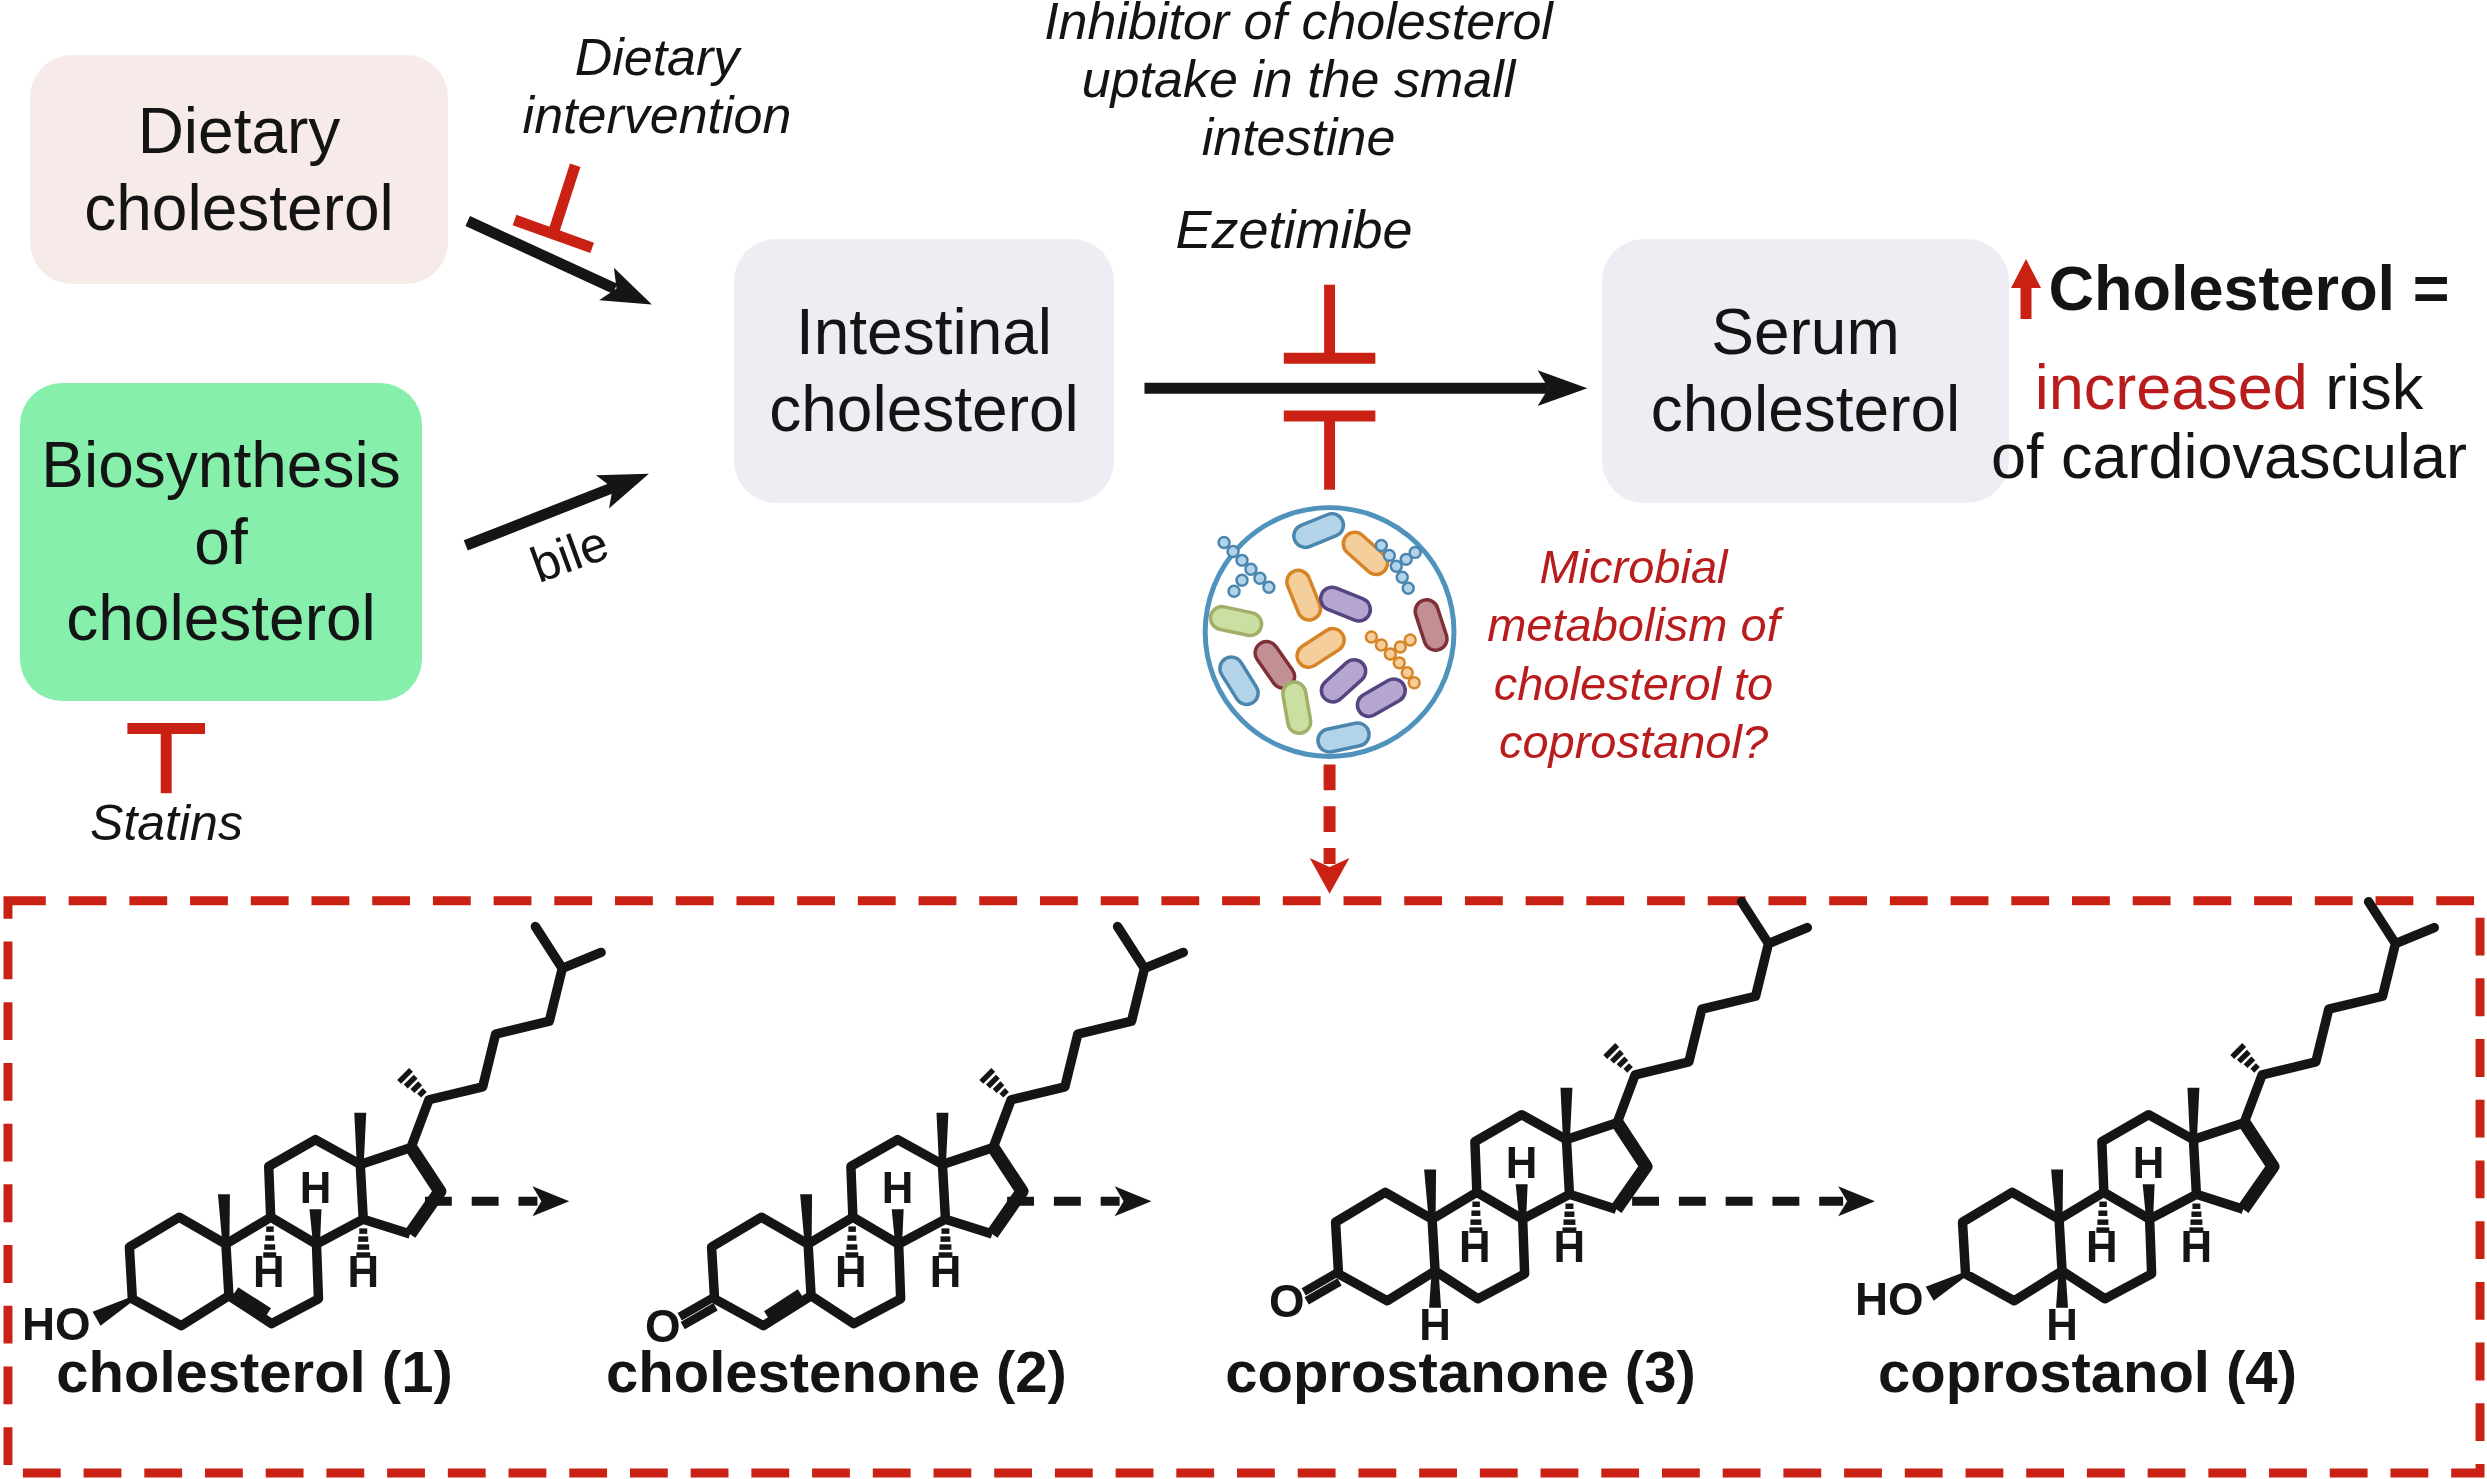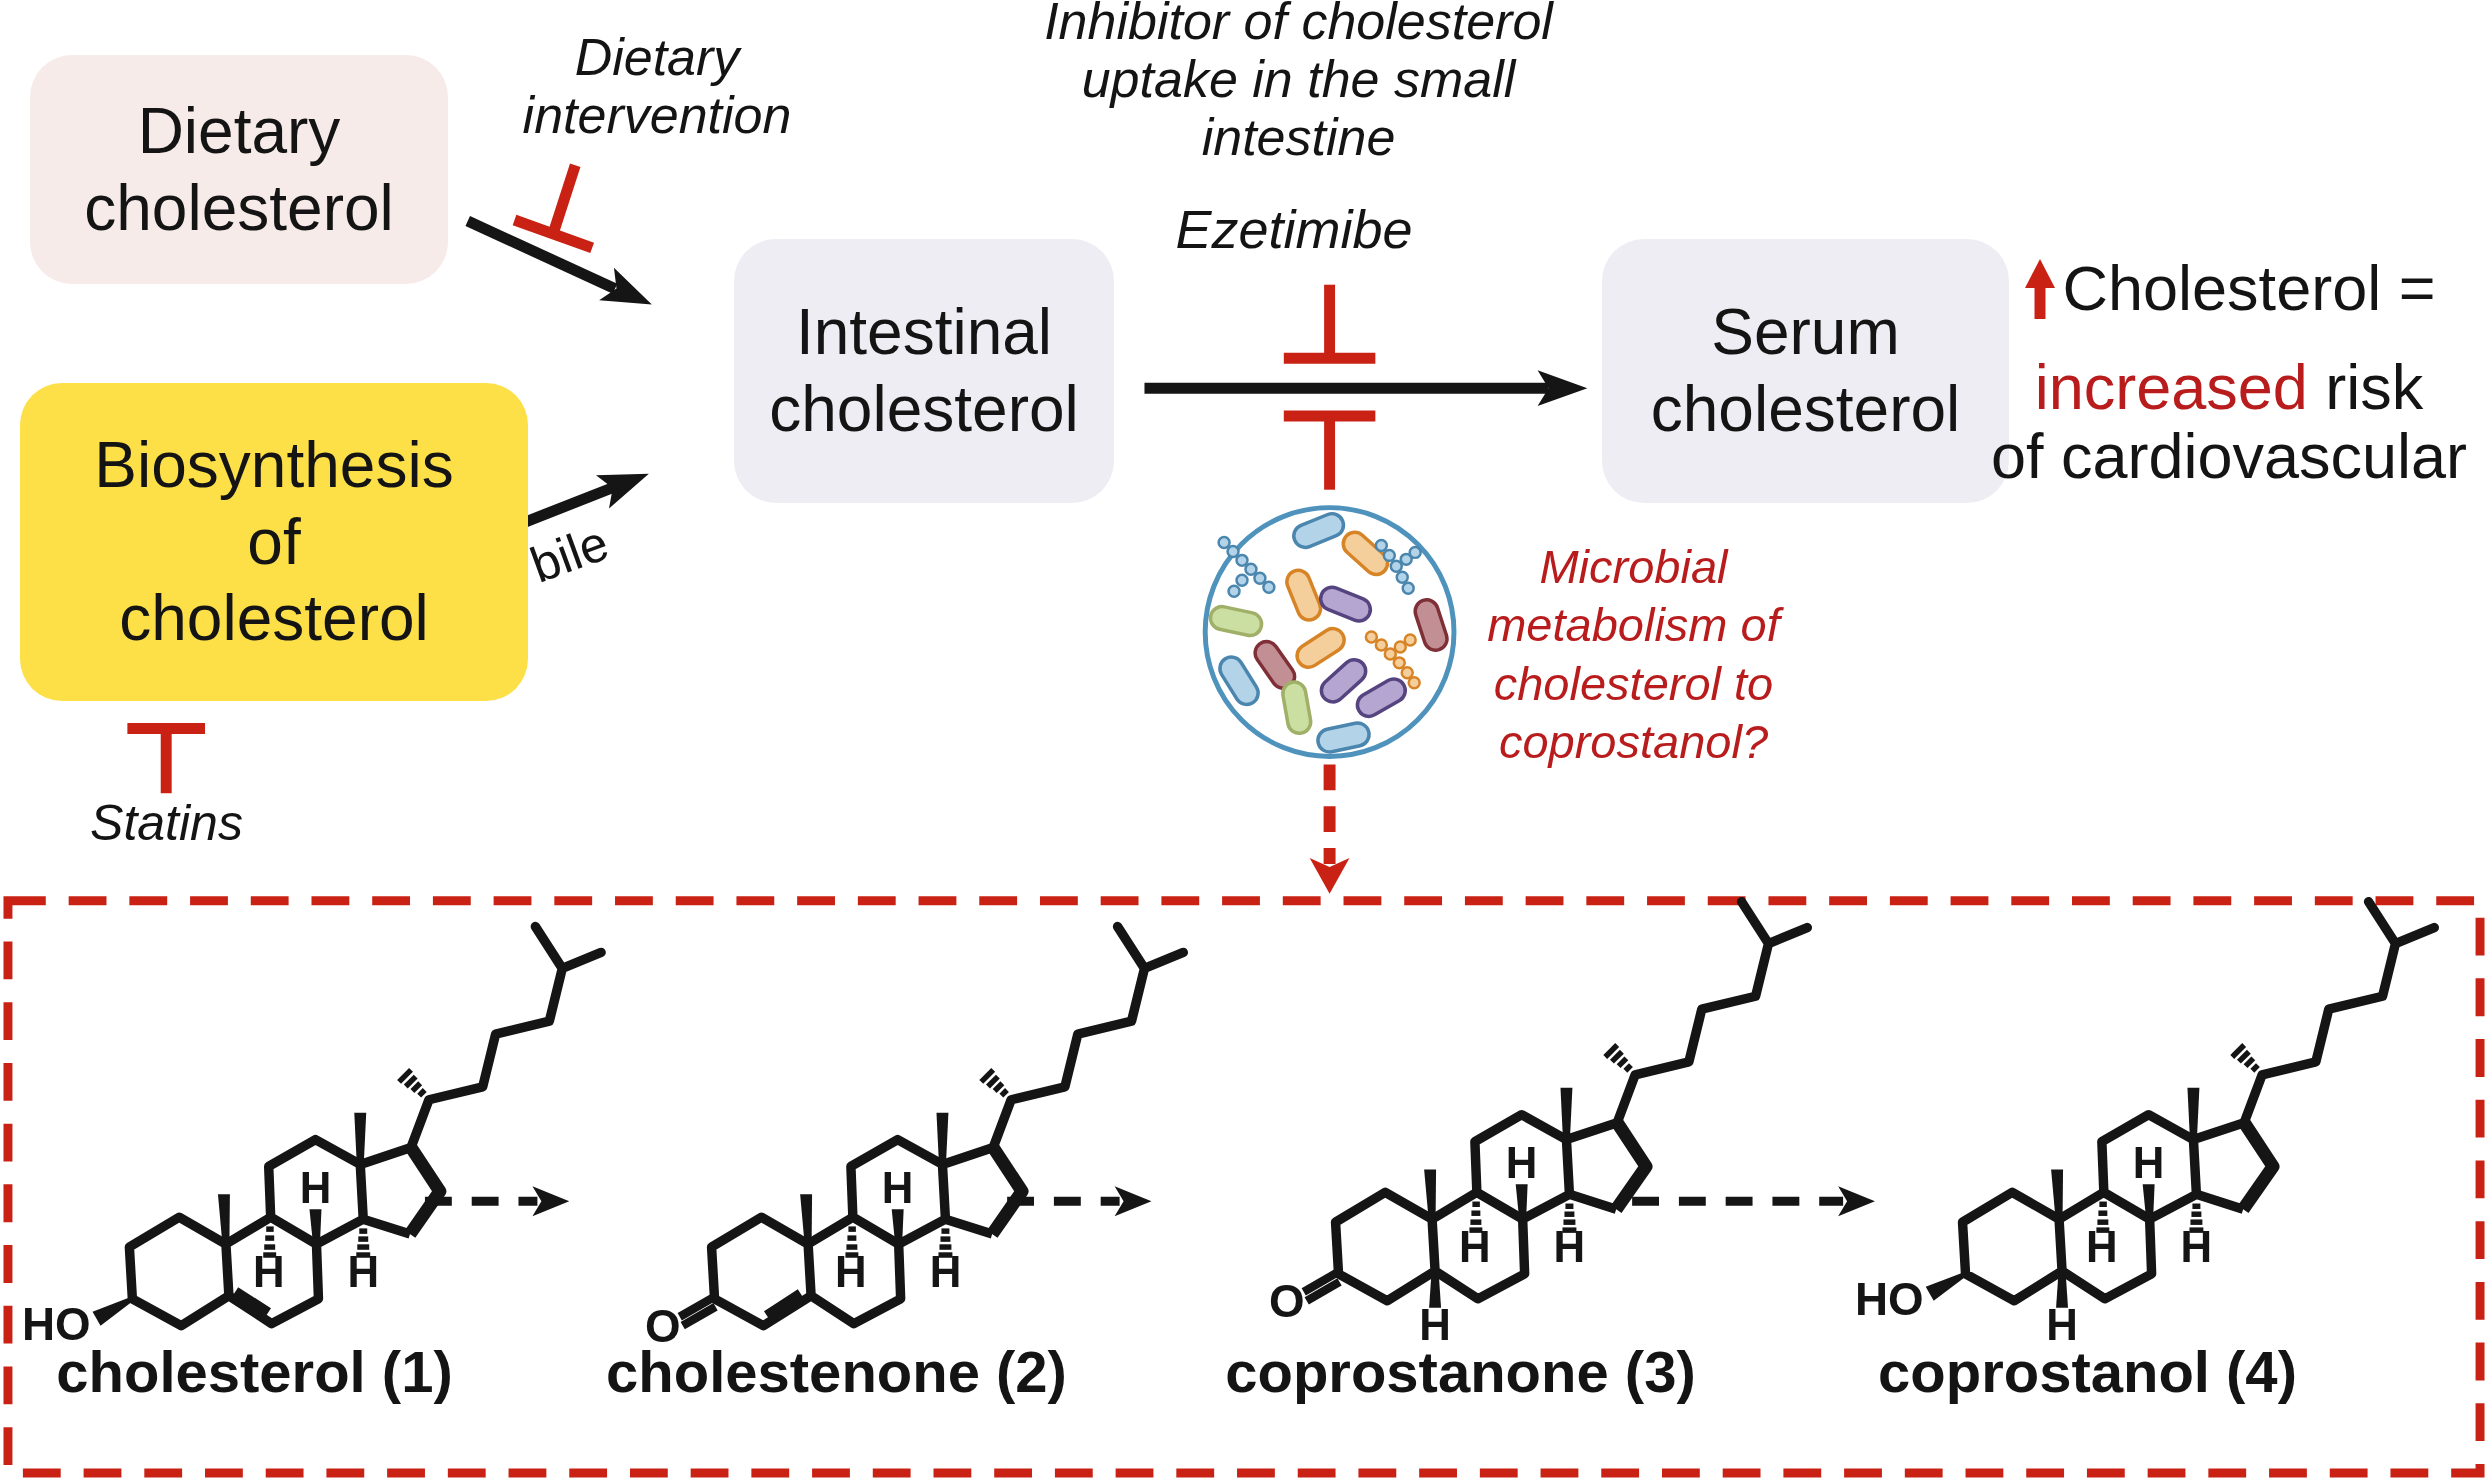--- a/index.html
+++ b/index.html
@@ -6,21 +6,21 @@
   .canvas{position:relative;width:2488px;height:1480px;background:#ffffff;
           font-family:"Liberation Sans","DejaVu Sans",sans-serif;color:#141414;overflow:hidden;}
   .layer{position:absolute;left:0;top:0;width:2488px;height:1480px;}
   .abs{position:absolute;}
   .pre{white-space:pre-line;}
   .box{display:flex;align-items:center;justify-content:center;text-align:center;
        border-radius:42px;font-size:64px;line-height:1.2;}
   .note{font-style:italic;font-size:52px;line-height:1.12;text-align:center;}
   .rednote{font-style:italic;font-size:47px;line-height:1.24;text-align:center;}
   .risk{font-size:63px;line-height:69px;text-align:center;}
-  .risk .l1{display:flex;align-items:center;justify-content:center;margin-bottom:30px;}
+  .risk .l1{display:flex;align-items:center;justify-content:center;margin-bottom:30px;font-weight:bold;}
   .slabel{font-weight:700;font-size:58px;text-align:center;}
   .bile{font-size:50px;transform:rotate(-20deg);text-align:center;}
   svg text.atom{font-size:46px;font-weight:700;}
   svg text.rh{font-size:44px;font-weight:700;}
 </style>
 </head>
 <body>
 
 <div class="canvas">
 
@@ -258,21 +258,21 @@
           <text x="-42" y="41" text-anchor="end" fill="#151515" class="atom">HO</text>
           <path d="M93.5,-3 L100.5,-3 L103,34 L91,34 Z" fill="#151515"></path>
           <text x="97" y="66" text-anchor="middle" fill="#151515" class="rh">H</text>
         </g>
       </g>
   </svg>
 
   <div class="abs box pre" style="left: 30px; top: 55px; width: 418px; height: 229px; background: rgb(246, 235, 233);" id="box-dietary">Dietary
 cholesterol</div>
 
-  <div class="abs box pre" style="left: 20px; top: 383px; width: 508px; height: 318px; background: #fde047;" id="box-biosynthesis">Biosynthesis
+  <div class="abs box pre" style="left: 20px; top: 383px; width: 402px; height: 318px; background: #86efac;" id="box-biosynthesis">Biosynthesis
 of
 cholesterol</div>
 
   <div class="abs box pre" style="left: 734px; top: 239px; width: 380px; height: 264px; background: rgb(238, 237, 243);" id="box-intestinal">Intestinal
 cholesterol</div>
 
   <div class="abs box pre" style="left: 1602px; top: 239px; width: 407px; height: 264px; background: rgb(238, 237, 243);" id="box-serum">Serum
 cholesterol</div>
 
   <div class="abs note pre" style="left:428px;top:28px;width:458px;">Dietary

